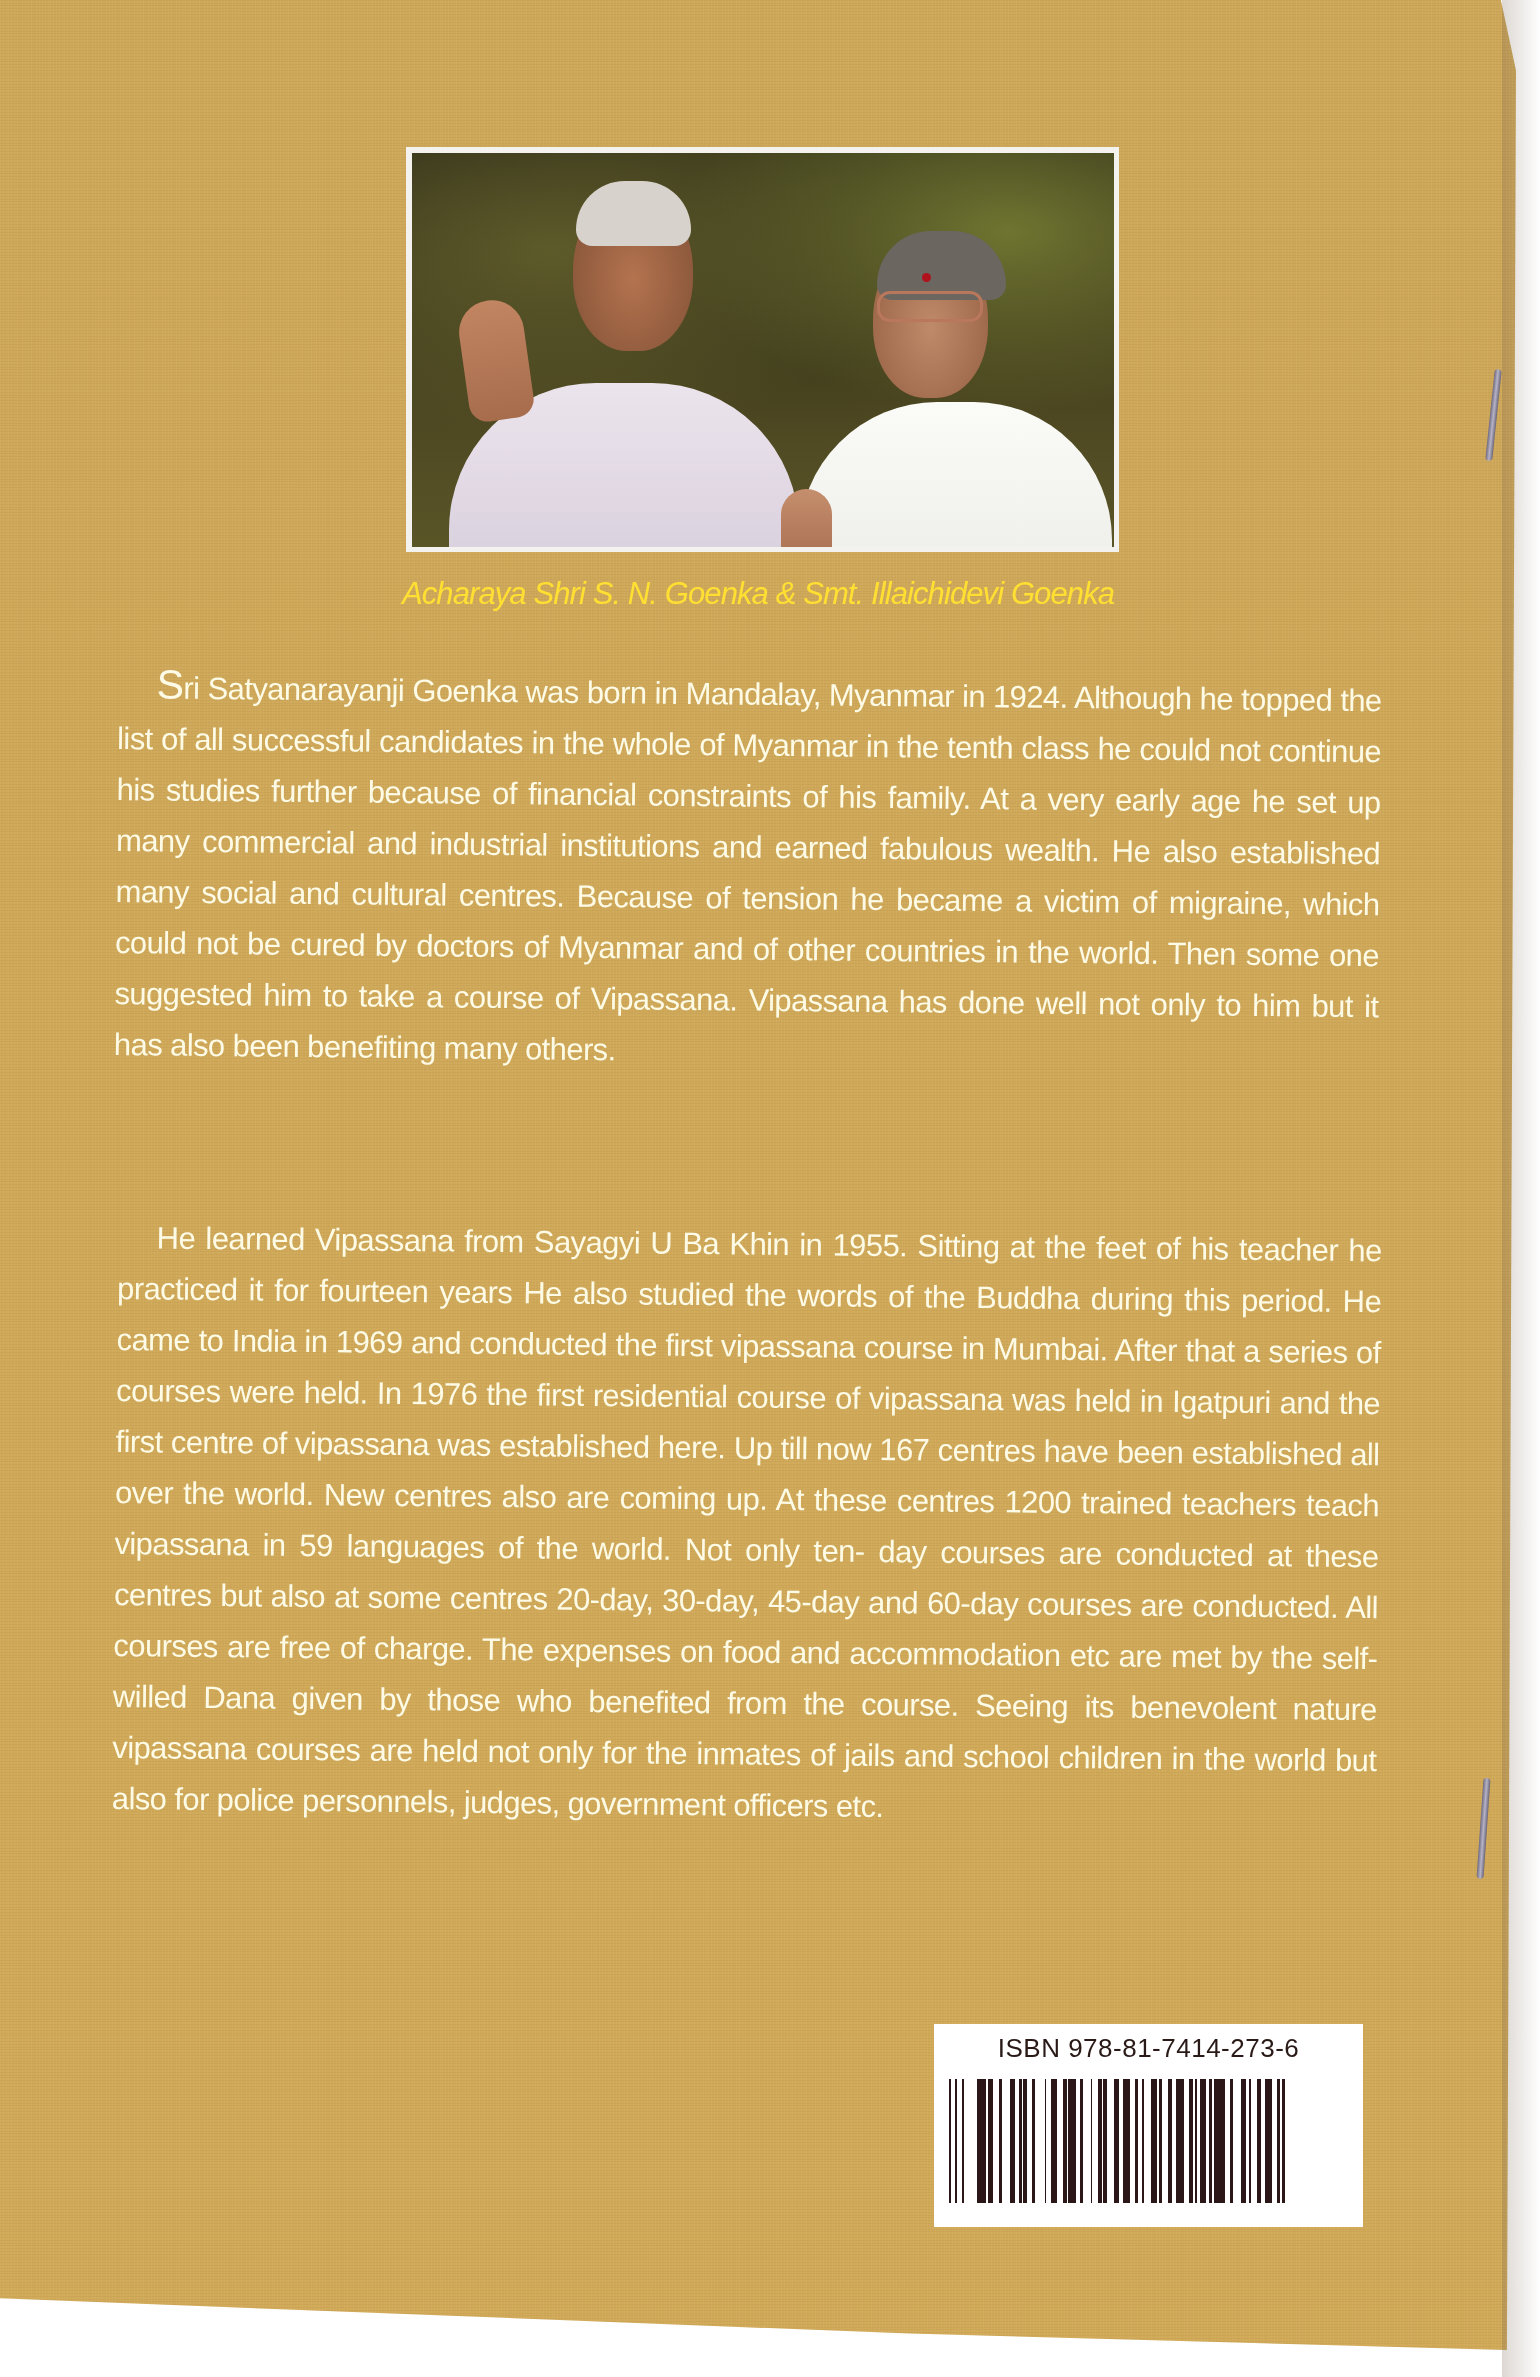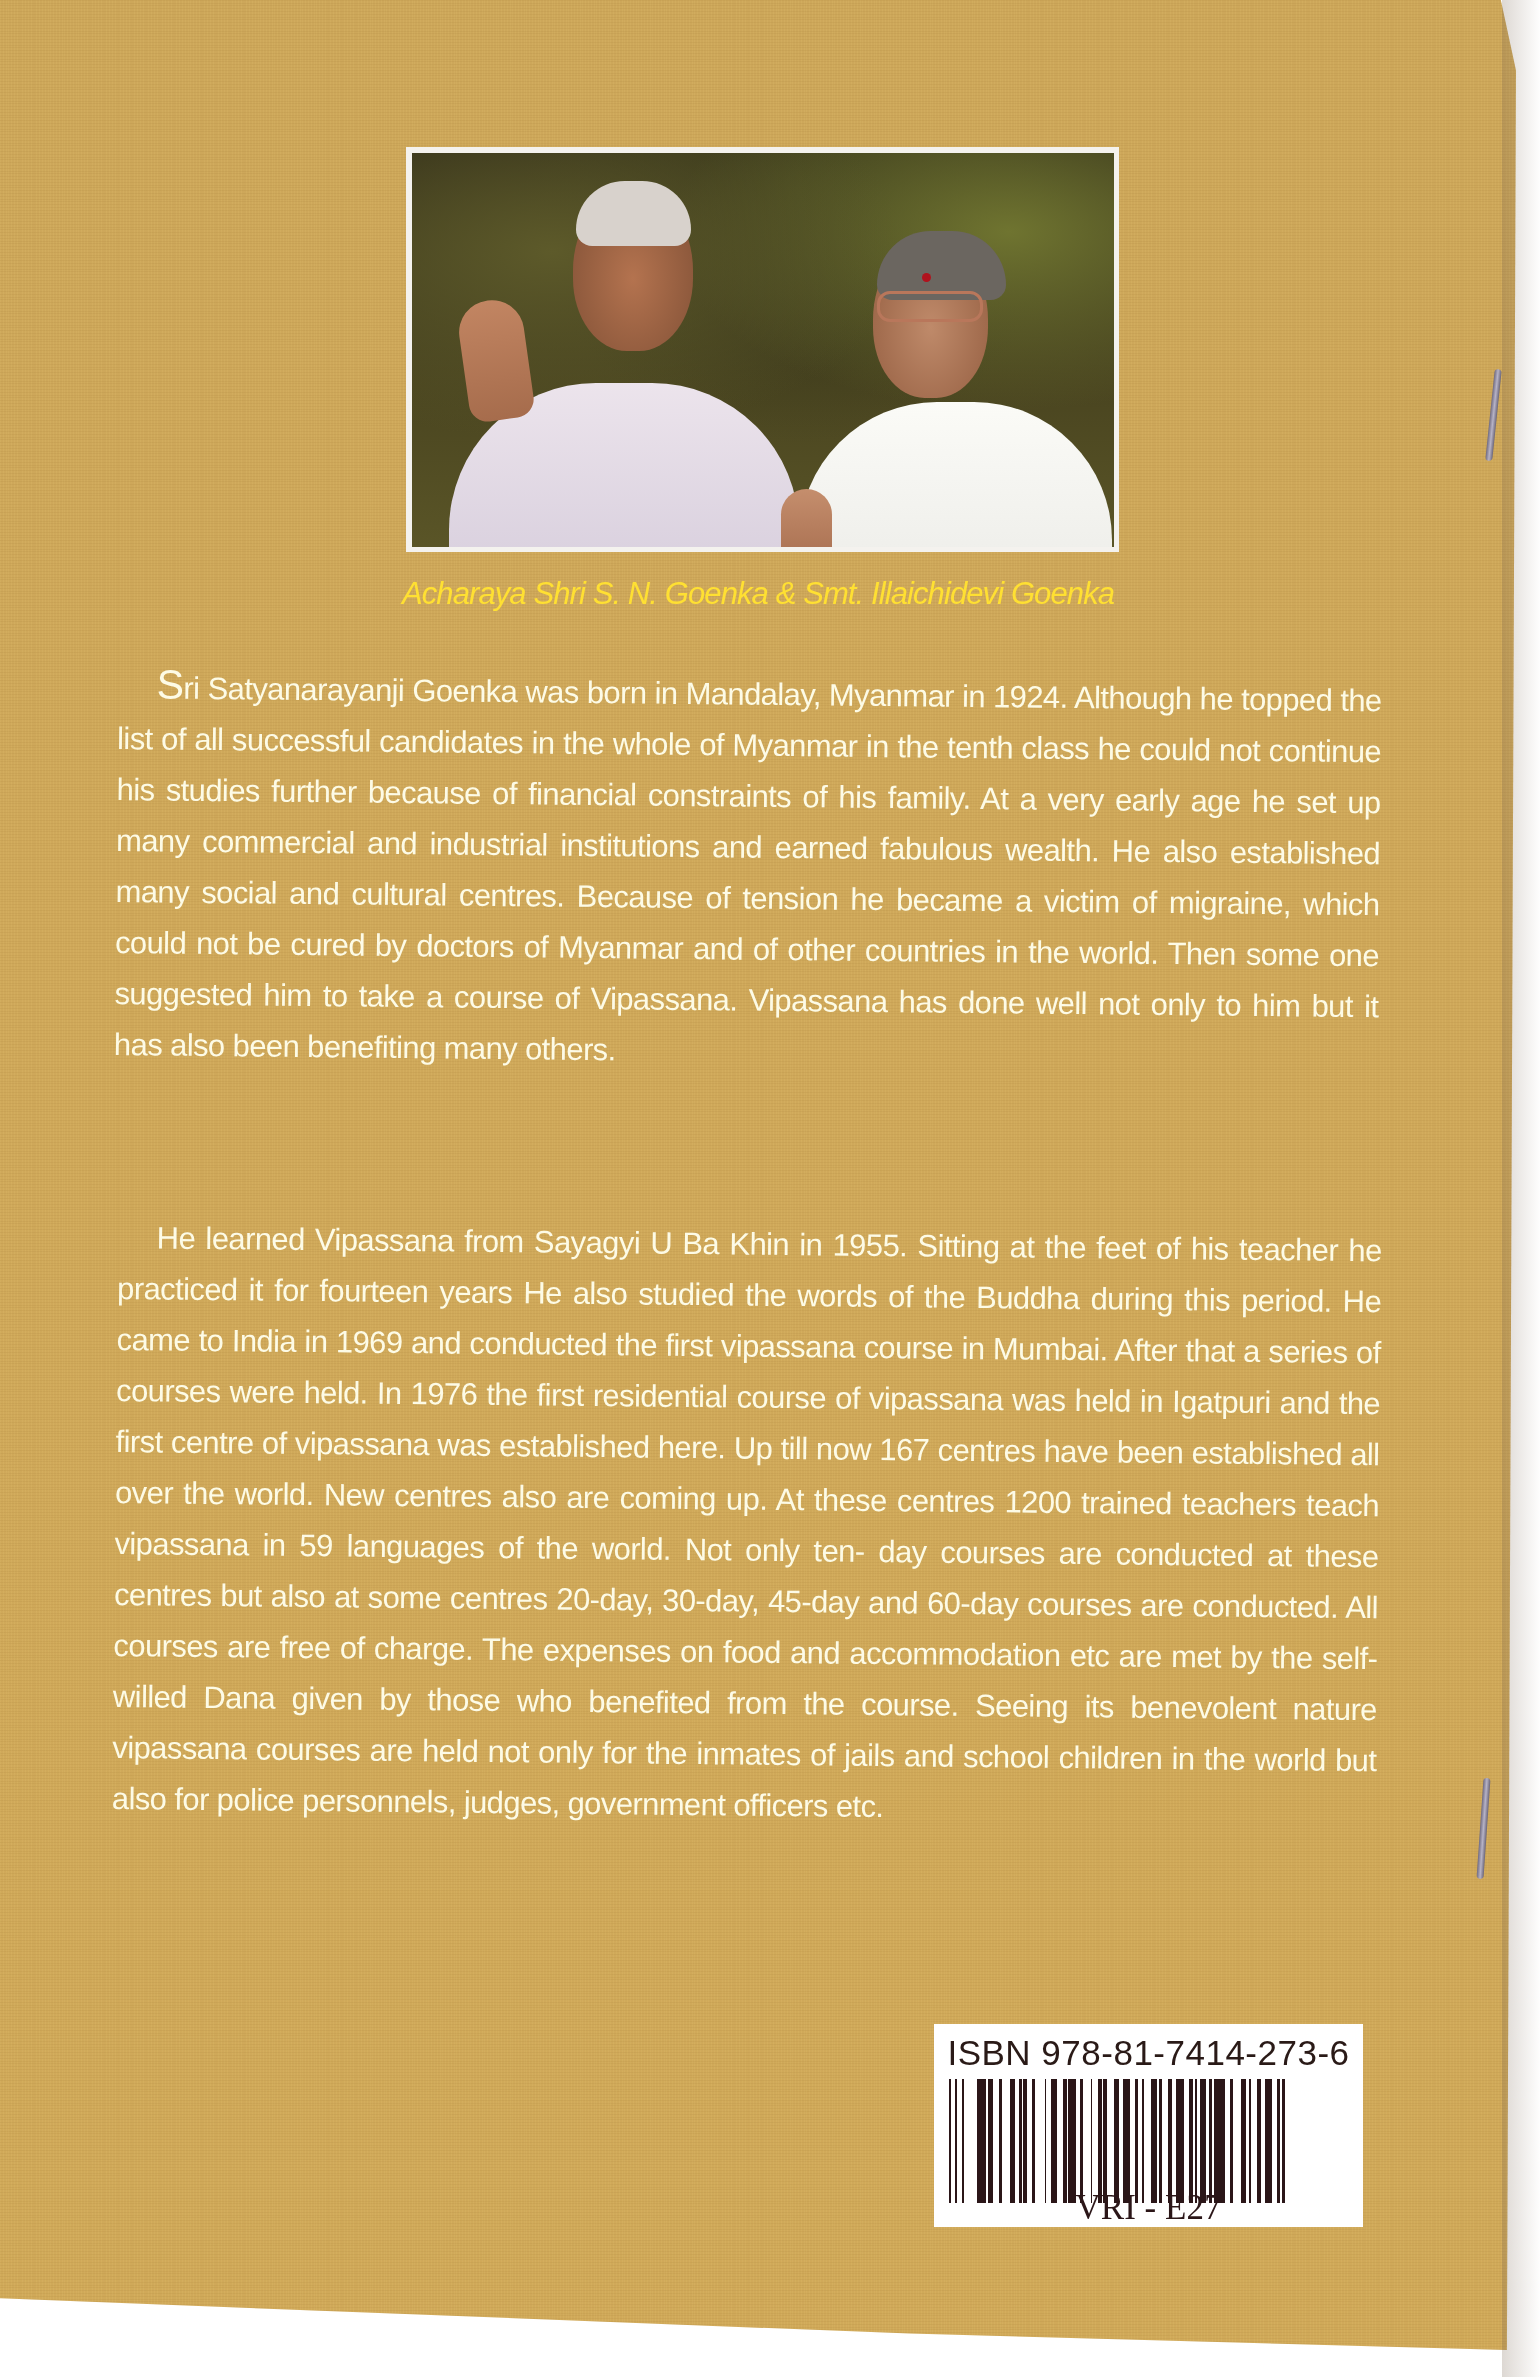--- a/index.html
+++ b/index.html
@@ -105,21 +105,21 @@
   .drop-cap { font-size: 41px; }
   .indent { display: inline-block; width: 39px; }
   .barcode-box {
     position: absolute; left: 934px; top: 2024px;
     width: 429px; height: 203px;
     background: #ffffff;
     box-sizing: border-box;
   }
   .isbn {
     position: absolute; left: 0; top: 9.2px; width: 100%;
-    text-align: center; font-size: 35px; color: #2a1a17;
+    text-align: center; font-size: 26px; color: #2a1a17;
     letter-spacing: 0.5px;
   }
   .bars {
     position: absolute; left: 14.7px; top: 55px; width: 403px; height: 124px;
     display: flex; align-items: stretch;
   }
   .bar { height: 100%; background: #2b1618; }
   .gap { height: 100%; }
   .vri {
     position: absolute; left: 0; top: 164px; width: 100%;
@@ -234,18 +234,17 @@
       <span class="gap" style="width: 6.5px;"></span>
       <span class="bar" style="width: 3.7px;"></span>
       <span class="gap" style="width: 3.7px;"></span>
       <span class="bar" style="width: 7.4px;"></span>
       <span class="gap" style="width: 4.6px;"></span>
       <span class="bar" style="width: 3.7px;"></span>
       <span class="gap" style="width: 1.8px;"></span>
       <span class="bar" style="width: 2.8px;"></span>
       <span class="gap" style="width: 2.8px;"></span>
     </div>
-  <div class="vri">VRI - E27</div>
 </div>
 
 <div class="staple staple-top"></div>
 <div class="staple staple-bottom"></div>
 
 
 </body></html>

